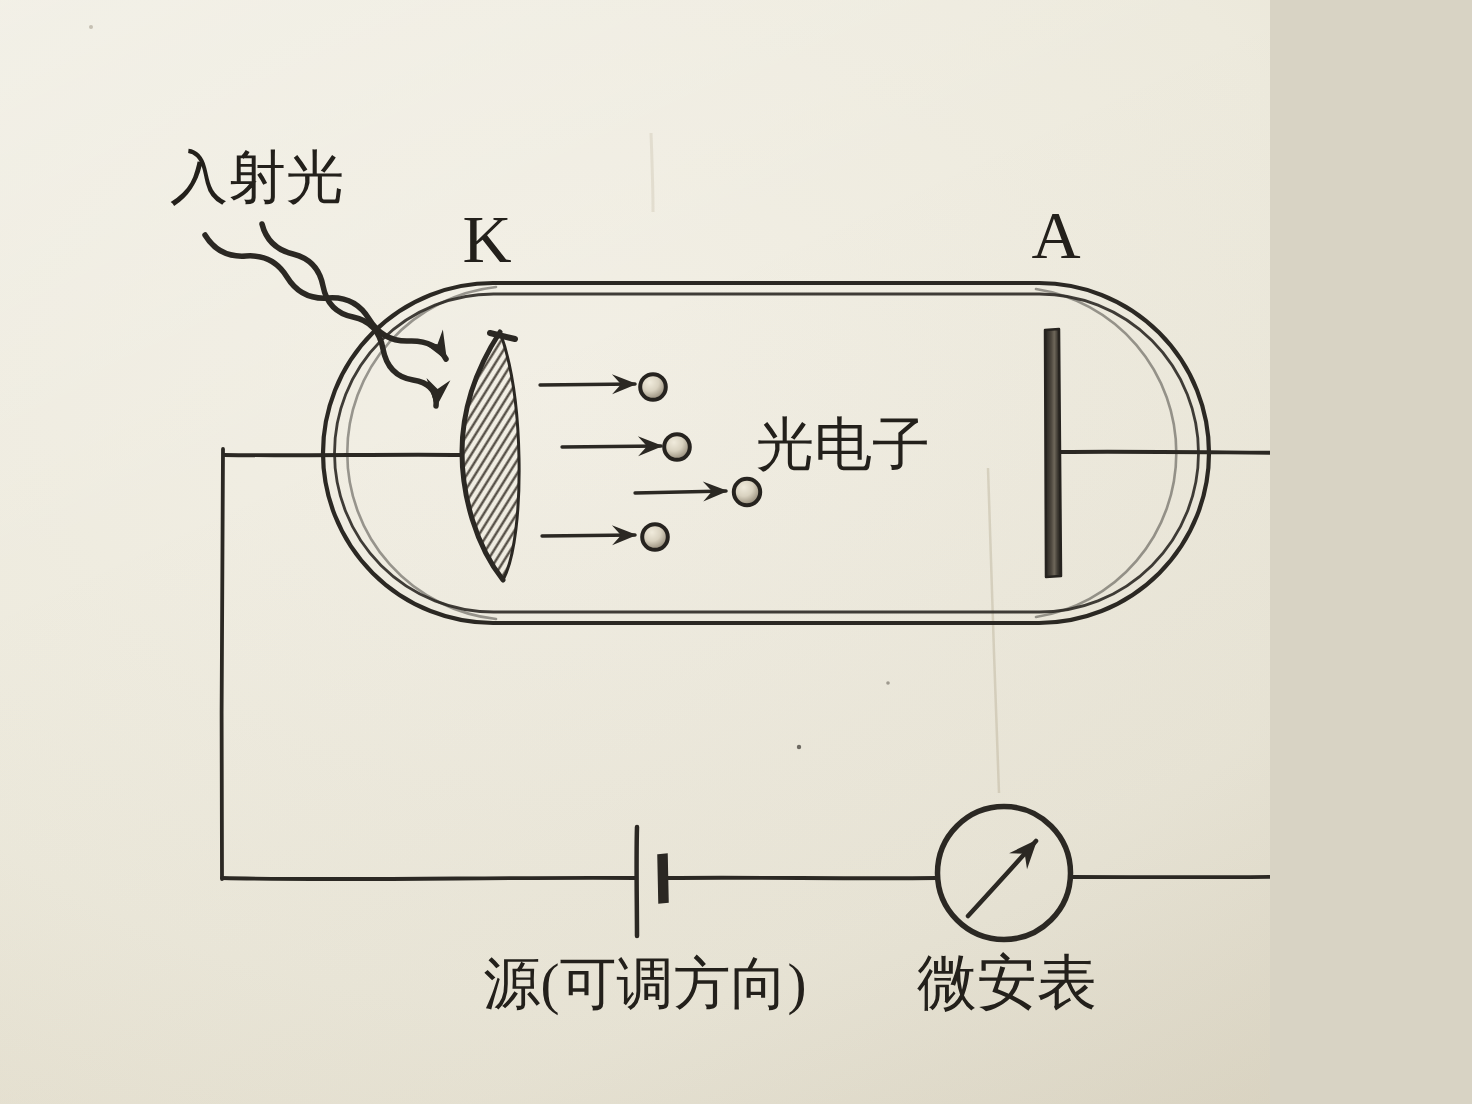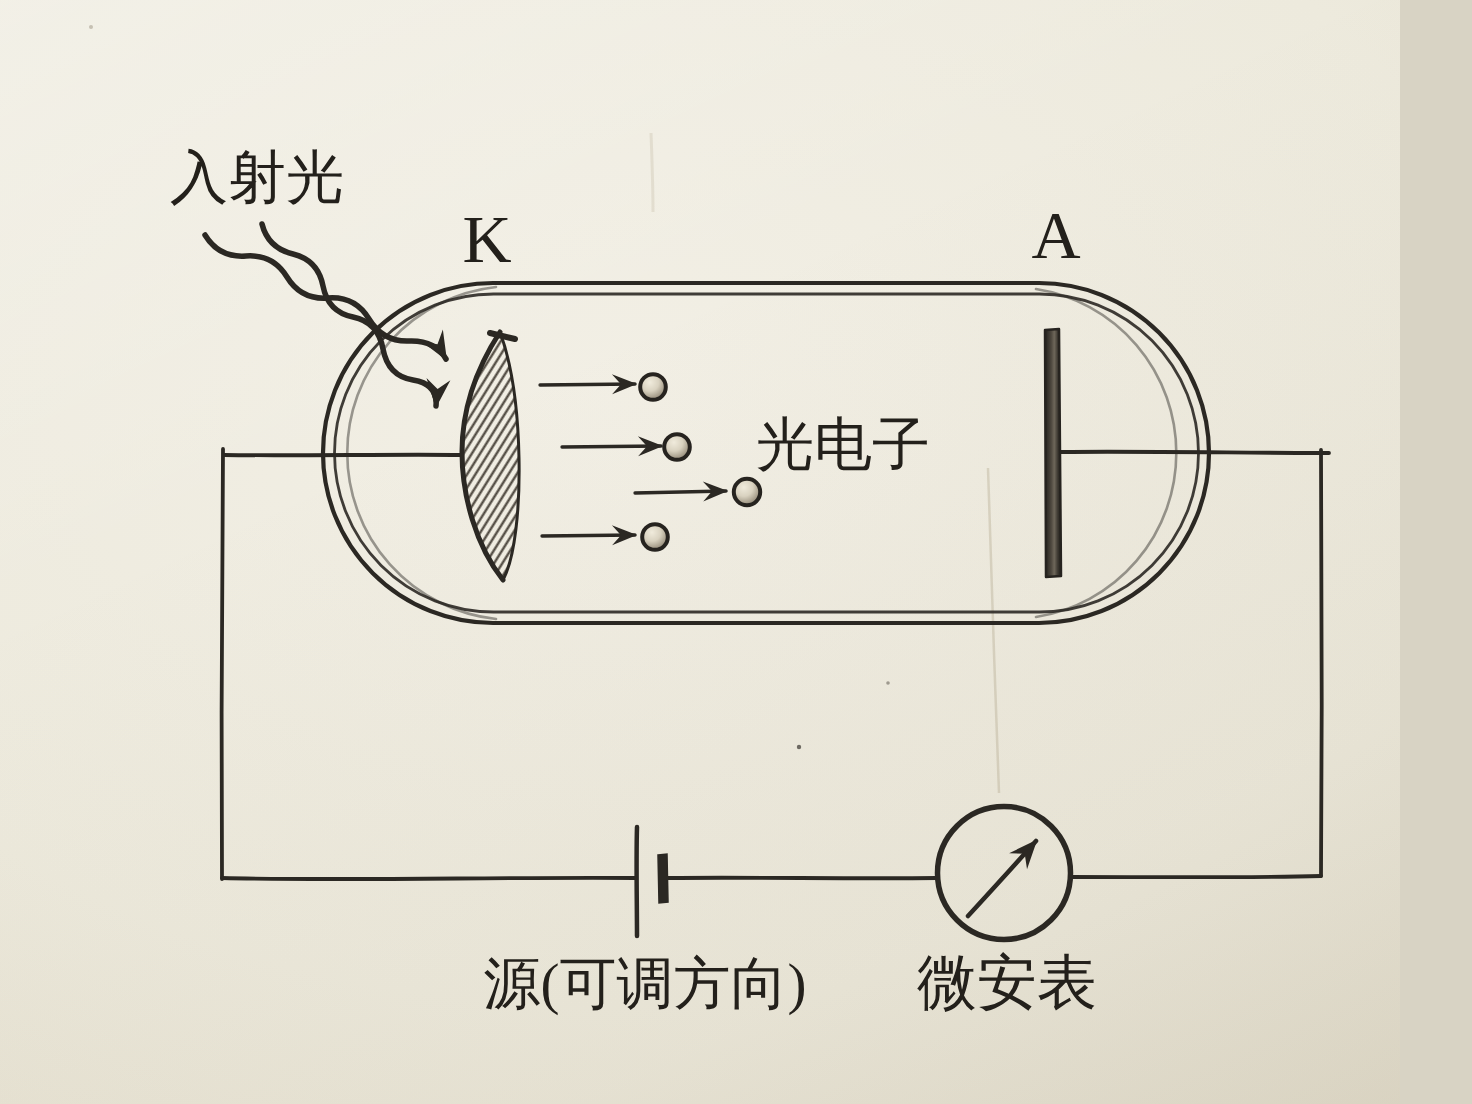--- a/index.html
+++ b/index.html
@@ -1,18 +1,18 @@
 <!DOCTYPE html>
 <html><head>
 <meta charset="utf-8">
 <style>
   html,body{margin:0;padding:0;background:#d8d3c4;}
   .stage{
     position:relative;
-    width:1400px;height:1104px;
+    width:1270px;height:1104px;
     overflow:hidden;
     background:
       linear-gradient(155deg, rgba(255,255,255,0.28) 0%, rgba(255,255,255,0) 35%, rgba(122,102,62,0.06) 78%, rgba(110,92,55,0.12) 100%),
       radial-gradient(135% 115% at 44% 36%, #f2efe5 0%, #edeadd 48%, #e6e1d1 78%, #ded8c5 100%);
   }
   .stage svg{position:absolute;inset:0;display:block;}
   .lbl{
     font-family:"Liberation Serif","DejaVu Serif",serif;
     fill:#23201b;
   }

